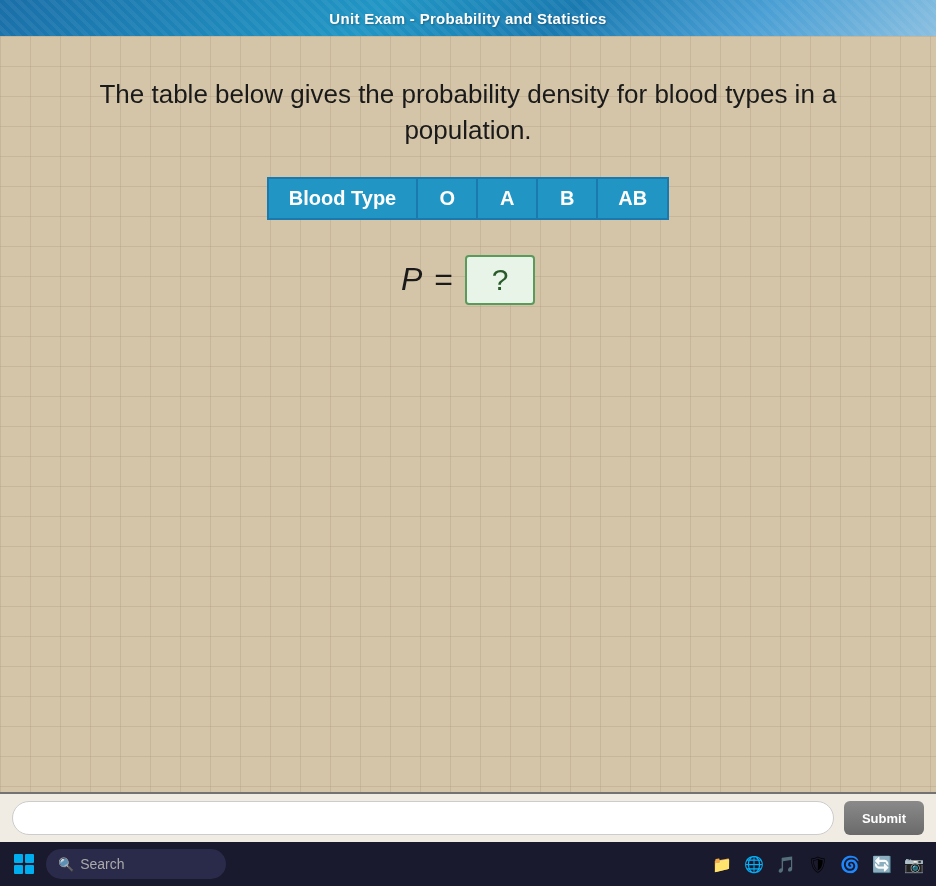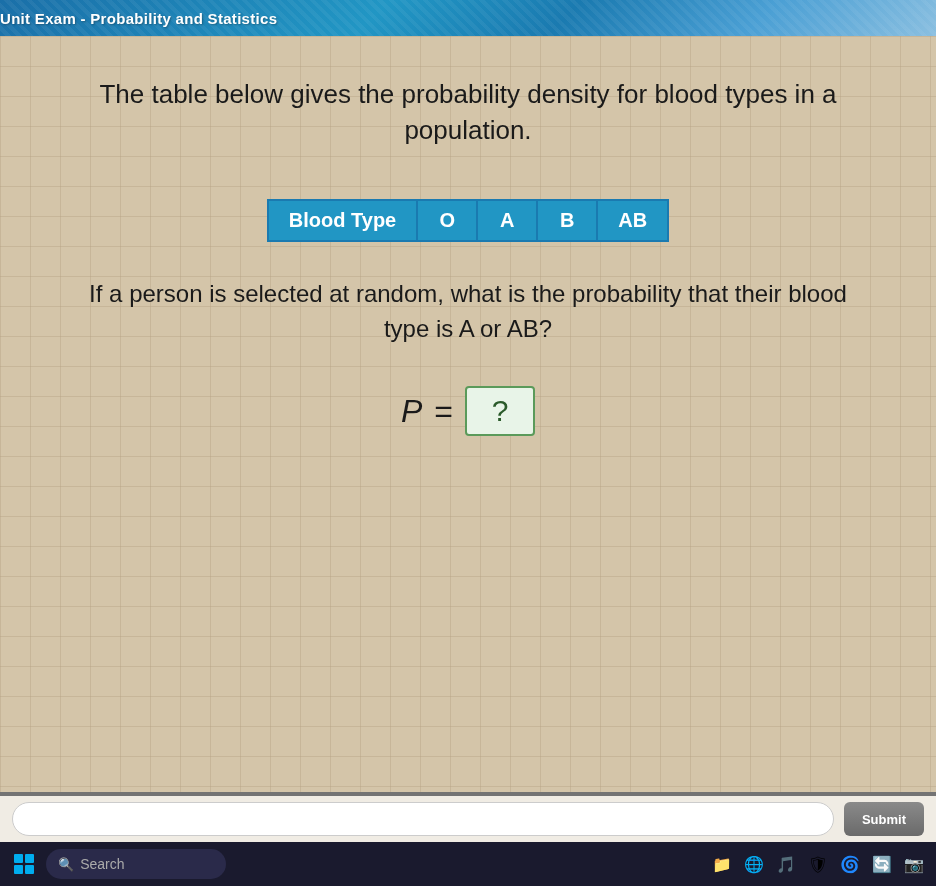--- a/index.html
+++ b/index.html
@@ -12,20 +12,21 @@
       background: #c8b89a;
     }
 
     
     .title-bar {
       width: 100%;
       height: 36px;
       background: linear-gradient(135deg, #1a6fa8 0%, #2196c4 40%, #1a7ab0 60%, #4a9fd4 80%, #8abfe0 100%);
       display: flex;
       align-items: center;
+      justify-content: center;
       position: relative;
       overflow: hidden;
     }
     .title-bar::before {
       content: '';
       position: absolute;
       top: 0; left: 0; right: 0; bottom: 0;
       background: repeating-linear-gradient(
         45deg,
         transparent,
@@ -76,21 +77,21 @@
       align-items: center;
     }
 
     
     .question-text {
       font-size: 26px;
       font-weight: 400;
       color: #1a1a1a;
       text-align: center;
       line-height: 1.4;
-      margin-bottom: 50px;
+      margin-bottom: 28px;
     }
 
     
     .blood-table {
       border-collapse: collapse;
       margin-bottom: 35px;
     }
 
     .blood-table th,
     .blood-table td {
@@ -151,21 +152,21 @@
       color: #2a5a2a;
       min-width: 70px;
       text-align: center;
     }
 
     
     .answer-bar {
       width: 100%;
       height: 50px;
       background: #f0ece4;
-      border-top: 4px solid #737373;
+      border-top: 2px solid #737373;
       display: flex;
       align-items: center;
       padding: 0 12px;
       gap: 10px;
     }
 
     .answer-input {
       flex: 1;
       height: 34px;
       border: 1px solid #ccc;
@@ -279,21 +280,20 @@
           <tr>
         <th class="header-cell">Blood Type</th>
         <th class="header-cell">O</th>
         <th class="header-cell">A</th>
         <th class="header-cell">B</th>
         <th class="header-cell">AB</th>
       </tr>
     </tbody>
       </table>
 
-    <div class="prob-question">If a person is selected at random, what is the probability that their blood type is A or AB?</div>
 
     <div class="p-display">
       <span class="p-letter">P</span>
       <span class="p-equals">=</span>
       <span class="p-box">?</span>
     </div>
 
   </div>
 </div>
 

